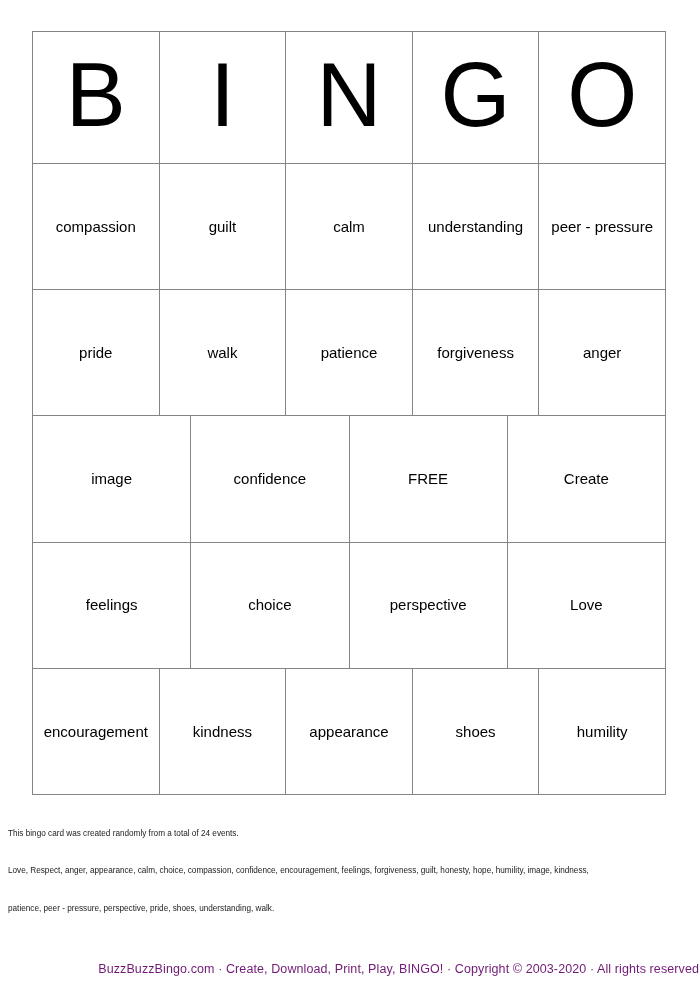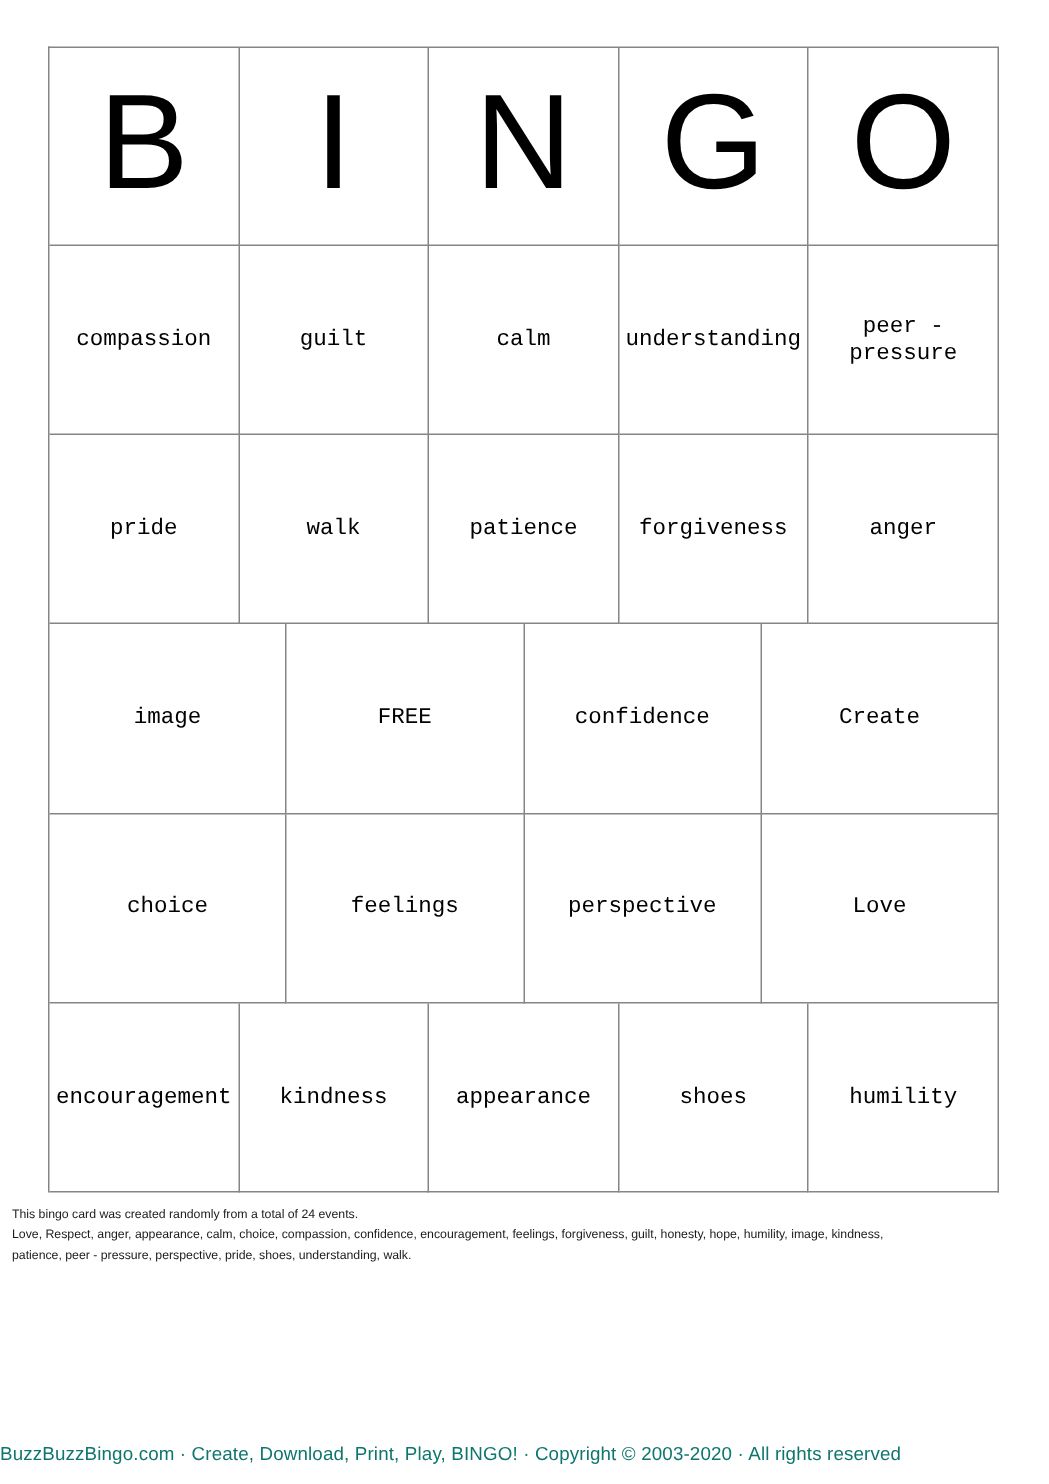--- a/index.html
+++ b/index.html
@@ -47,21 +47,20 @@
     font-weight: 400;
     line-height: 1;
     letter-spacing: 0px;
     color: #000000;
     padding-bottom: 6px;
   }
 
   .grid-row {
     display: flex;
     flex: 1 1 0;
-    font-family: Liberation Mono, monospace;
   }
   .grid-cell {
     flex: 1 1 0;
     box-sizing: border-box;
     border-right: 1px solid #858585;
     border-bottom: 1px solid #858585;
     display: flex;
     align-items: center;
     justify-content: center;
     text-align: center;
@@ -79,31 +78,32 @@
     position: absolute;
     left: 8px;
     top: 803px;
     width: 682px;
     font-size: 8.2px;
     line-height: 1.63;
     color: #1a1a1a;
   }
   .fineprint div {
     white-space: normal;
+    margin-top: 24px;
   }
 
   
   .footer {
     position: absolute;
     left: 0;
     top: 962px;
     width: 699px;
-    text-align: left;
+    text-align: right;
     font-size: 12.5px;
-    color: #0f766e;
+    color: #701a75;
     letter-spacing: 0.1px;
   }
 </style>
 </head>
 <body>
 
 <div class="card">
 
   <div class="header-row">
     <div class="header-cell">B</div>
@@ -124,28 +124,28 @@
   <div class="grid-row">
     <div class="grid-cell">pride</div>
     <div class="grid-cell">walk</div>
     <div class="grid-cell">patience</div>
     <div class="grid-cell">forgiveness</div>
     <div class="grid-cell">anger</div>
   </div>
 
   <div class="grid-row">
     <div class="grid-cell">image</div>
+    <div class="grid-cell">confidence</div>
     <div class="grid-cell">FREE</div>
-    <div class="grid-cell">confidence</div>
     <div class="grid-cell">Create</div>
   </div>
 
   <div class="grid-row">
+    <div class="grid-cell">feelings</div>
     <div class="grid-cell">choice</div>
-    <div class="grid-cell">feelings</div>
     <div class="grid-cell">perspective</div>
     <div class="grid-cell">Love</div>
   </div>
 
   <div class="grid-row">
     <div class="grid-cell">encouragement</div>
     <div class="grid-cell">kindness</div>
     <div class="grid-cell">appearance</div>
     <div class="grid-cell">shoes</div>
     <div class="grid-cell">humility</div>

